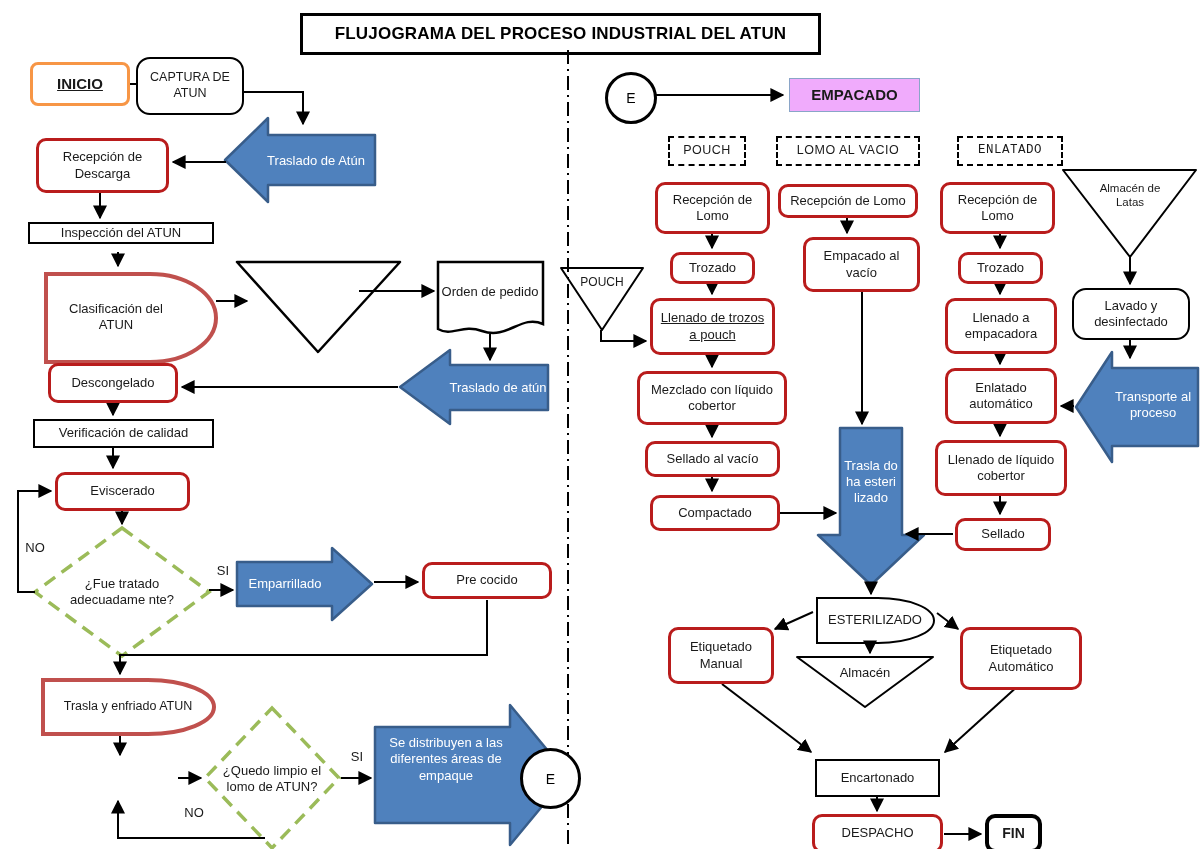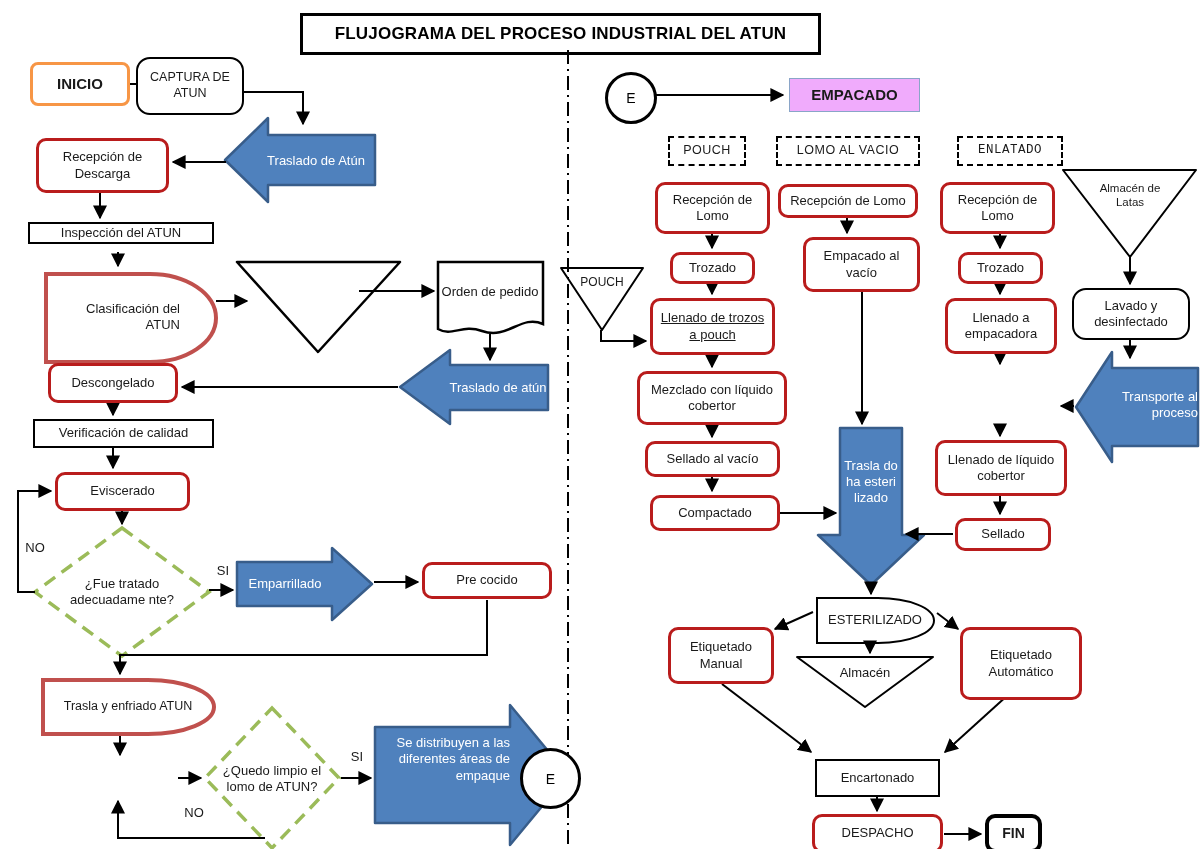--- a/index.html
+++ b/index.html
@@ -5,27 +5,27 @@
   html,body{margin:0;padding:0;background:#fff;font-family:"Liberation Sans",sans-serif;}
   #canvas{position:relative;width:1200px;height:849px;background:#fff;overflow:hidden;}
   #wires{position:absolute;left:0;top:0;z-index:0;}
   .lbl{position:absolute;z-index:2;display:flex;align-items:center;justify-content:center;
        text-align:center;font-size:13px;line-height:1.25;color:#1a1a1a;}
   .box{position:absolute;z-index:1;display:flex;align-items:center;justify-content:center;
        text-align:center;font-size:13px;line-height:1.25;color:#1a1a1a;background:#fff;padding:2px 5px;box-sizing:border-box;}
   .cyan{border:3px solid #b91c1c;border-radius:10px;}
   .blackrect{border:2px solid #000;}
   .blackround{border:2px solid #000;border-radius:14px;}
-  .orange{border:3px solid #F79646;border-radius:8px;font-weight:bold;font-size:15px;}
+  .orange{border:3px solid #F79646;border-radius:8px;font-weight:bold;font-size:15px;text-decoration:underline;}
   .dashedhdr{border:2px dashed #000;font-size:12.5px;letter-spacing:.5px;}
   .fill-blue{background:#f0abfc;border:1px solid #8aa5c8;font-weight:bold;font-size:15px;}
   .finbox{border:4px solid #000;border-radius:10px;font-weight:bold;font-size:14px;}
   .white{color:#fff;}
   .bold{font-weight:normal;}
-  .leftal{justify-content:flex-start;text-align:right;}
+  .leftal{justify-content:flex-start;text-align:center;}
   .circleE{position:absolute;z-index:3;background:#fff;border:3px solid #000;border-radius:50%;
        display:flex;align-items:center;justify-content:center;font-size:14px;}
   .title{position:absolute;z-index:2;border:3px solid #000;display:flex;align-items:center;justify-content:center;
        font-weight:bold;font-size:17px;letter-spacing:.2px;}
 </style>
 </head>
 <body>
 
 <div id="canvas">
 
@@ -153,28 +153,29 @@
 <div class="box cyan" style="left:645px;top:441px;width:135px;height:36px;">Sellado al vacío</div>
 <div class="box cyan" style="left:650px;top:495px;width:130px;height:36px;">Compactado</div>
 
 <div class="box cyan" style="left:778px;top:184px;width:140px;height:34px;">Recepción de Lomo</div>
 <div class="box cyan" style="left:803px;top:237px;width:117px;height:55px;">Empacado al vacío</div>
 <div class="lbl white" style="left:842px;top:432px;width:58px;height:100px;">Trasla do ha esteri lizado</div>
 
 <div class="box cyan" style="left:940px;top:182px;width:115px;height:52px;">Recepción de Lomo</div>
 <div class="box cyan" style="left:958px;top:252px;width:85px;height:32px;">Trozado</div>
 <div class="box cyan" style="left:945px;top:298px;width:112px;height:56px;">Llenado a empacadora</div>
+<div class="box cyan" style="left:945px;top:368px;width:112px;height:56px;">Enlatado automático</div>
 <div class="box cyan" style="left:935px;top:440px;width:132px;height:56px;">Llenado de líquido cobertor</div>
 <div class="box cyan" style="left:955px;top:518px;width:96px;height:33px;">Sellado</div>
 
 <div class="lbl bold" style="left:1092px;top:178px;width:76px;height:34px;font-size:11.5px;">Almacén de Latas</div>
 <div class="box blackround" style="left:1072px;top:288px;width:118px;height:52px;">Lavado y desinfectado</div>
 <div class="lbl white leftal" style="left:1108px;top:381px;width:90px;height:48px;">Transporte al proceso</div>
 
 <div class="lbl" style="left:820px;top:606px;width:110px;height:28px;">ESTERILIZADO</div>
 <div class="lbl bold" style="left:825px;top:663px;width:80px;height:20px;">Almacén</div>
 <div class="box cyan" style="left:668px;top:627px;width:106px;height:57px;">Etiquetado Manual</div>
-<div class="box cyan" style="left:960px;top:627px;width:122px;height:73px;">Etiquetado Automático</div>
+<div class="box cyan" style="left:960px;top:627px;width:122px;height:63px;">Etiquetado Automático</div>
 <div class="box blackrect" style="left:815px;top:759px;width:125px;height:38px;">Encartonado</div>
 <div class="box cyan" style="left:812px;top:814px;width:131px;height:39px;">DESPACHO</div>
 <div class="box finbox" style="left:985px;top:814px;width:57px;height:39px;">FIN</div>
 
 </div>
 
 </body></html>

